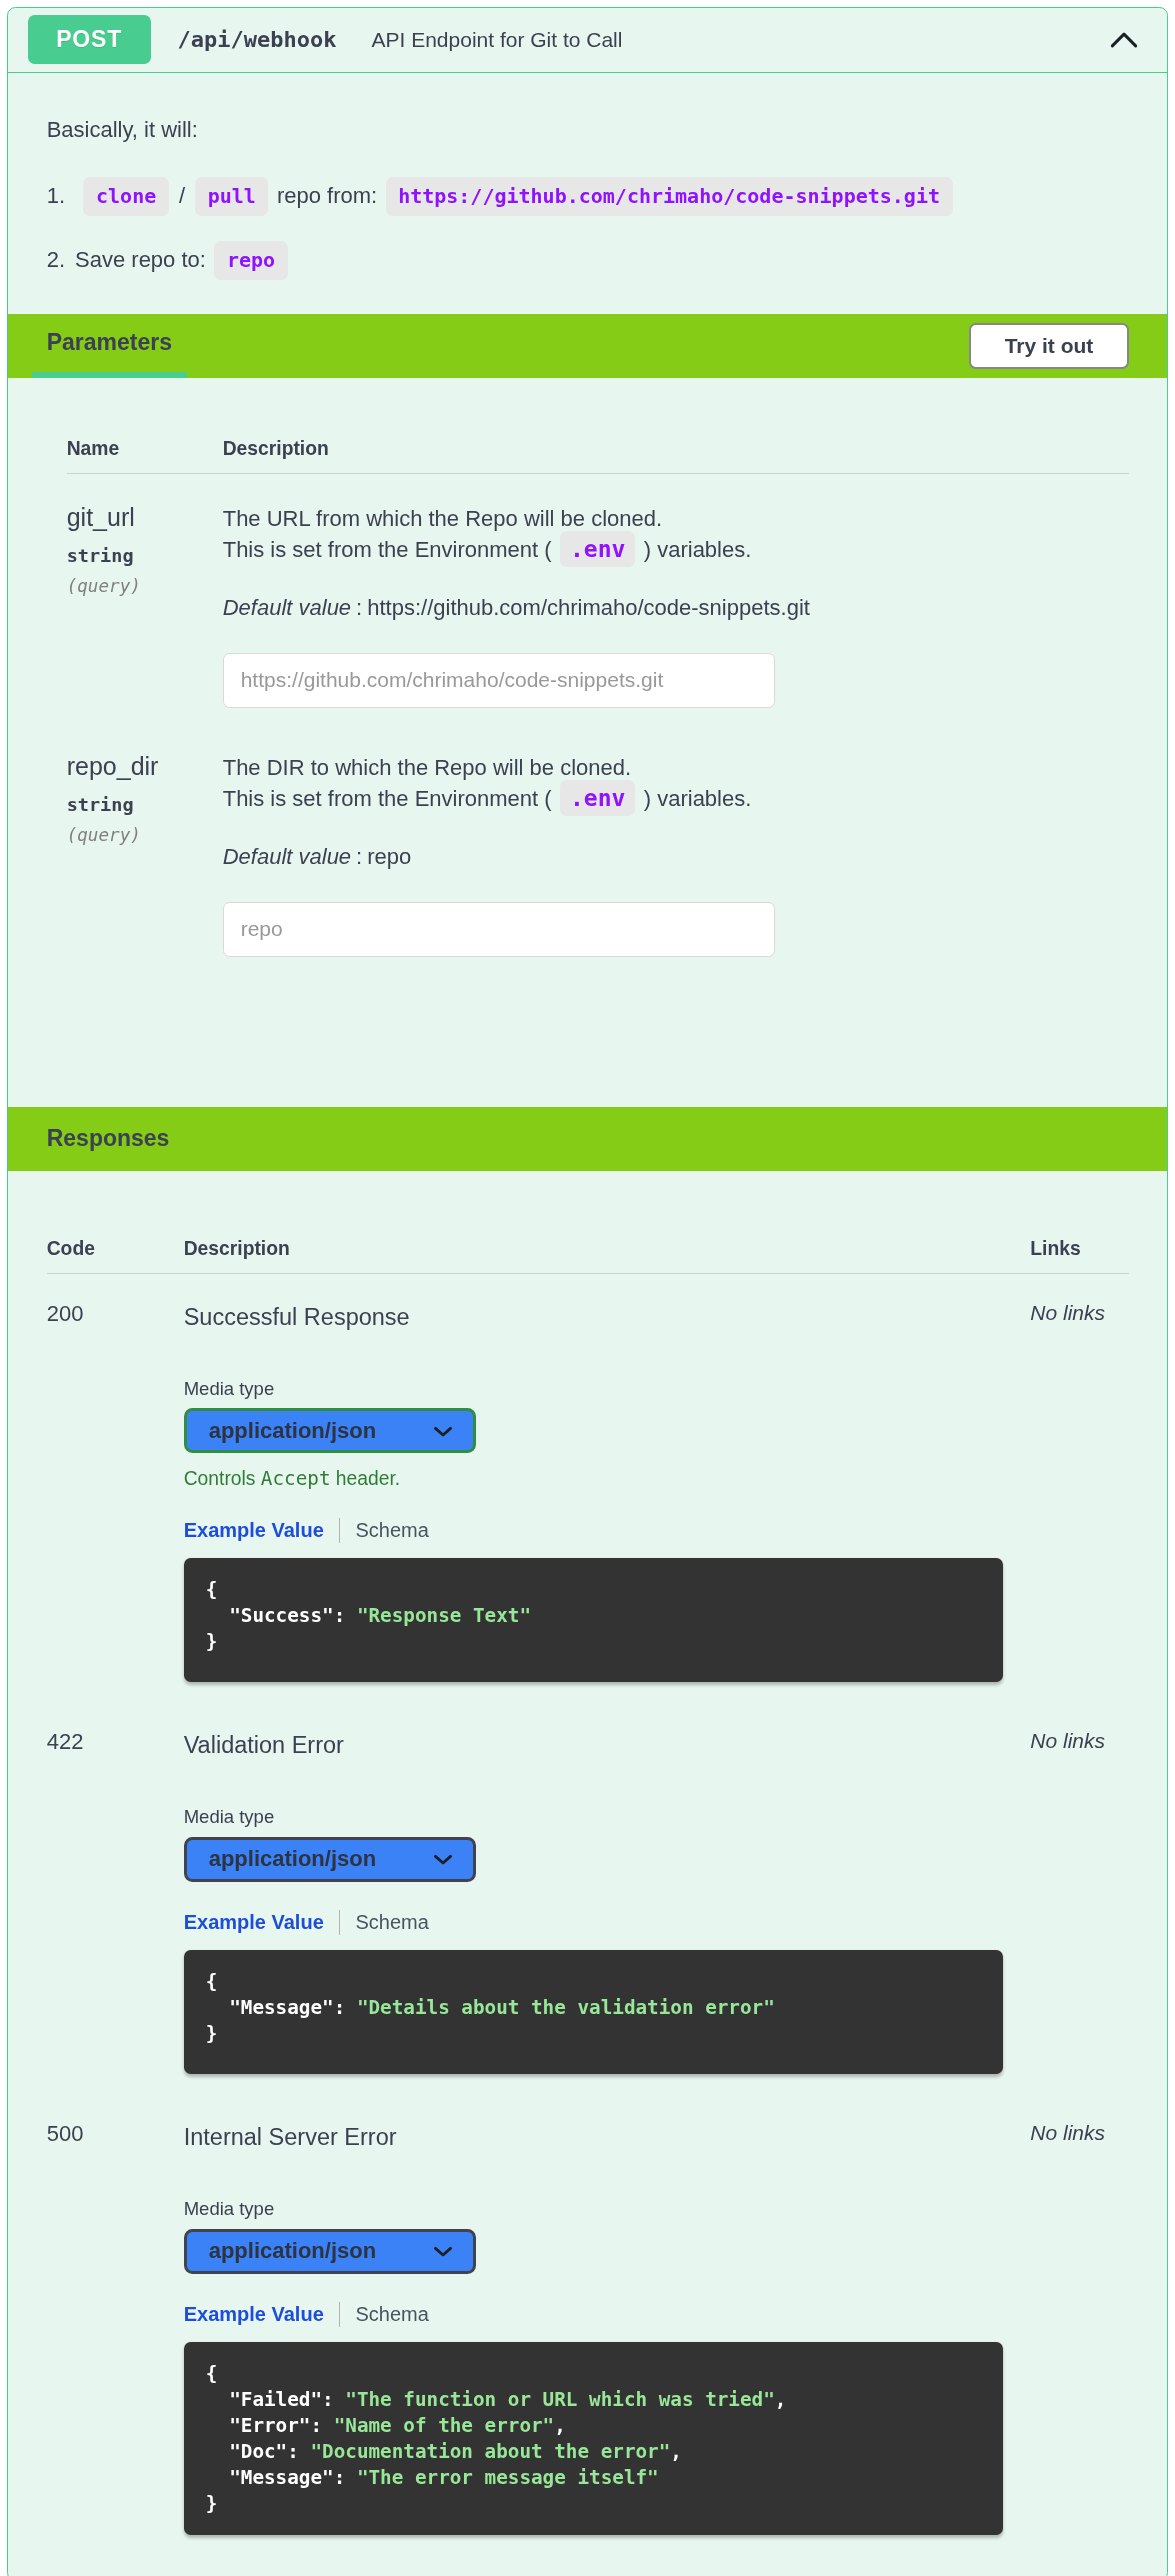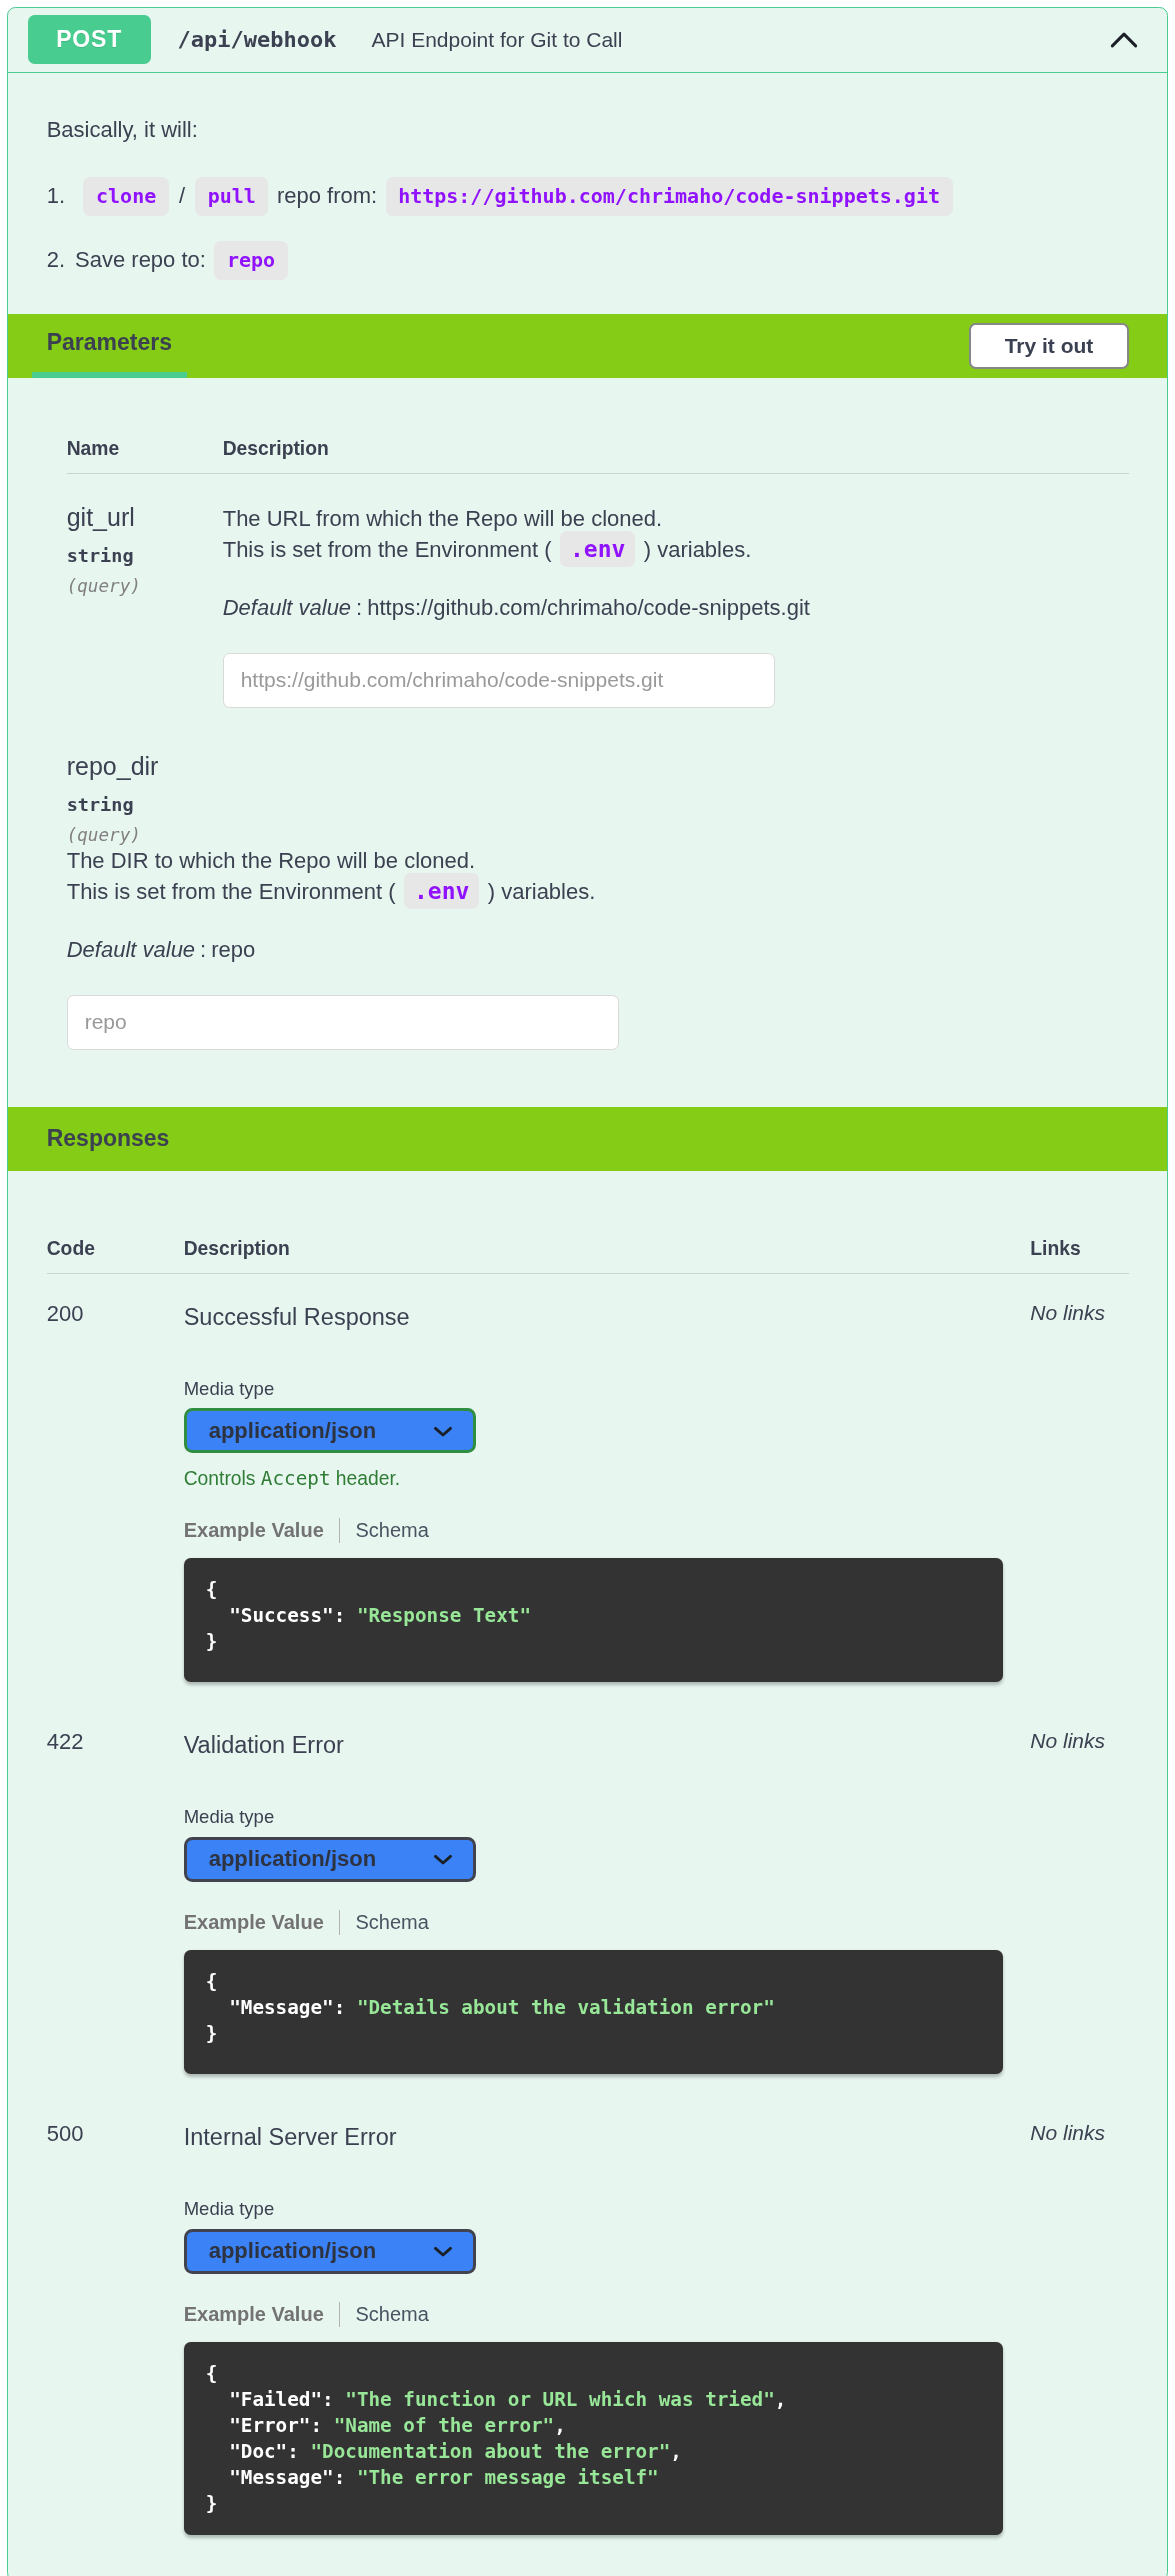--- a/index.html
+++ b/index.html
@@ -70,21 +70,21 @@
   }
   
   .params-area { padding:60px 38px 0 59px; height:729px; }
   .thead { display:flex; font-size:19.3px; font-weight:700;
            padding-bottom:13.4px; border-bottom:1.7px solid rgba(59,65,81,.18); }
   .col-name { width:156px; }
   .col-desc { flex:1; }
   .col-code { width:137px; }
   .col-links { width:99px; }
   .param-row { display:flex; padding-top:28.5px;justify-content:center; }
-  .param-row + .param-row { padding-top:44px;flex-direction:column; }
+  .param-row + .param-row { padding-top:44px; }
   .p-name-col { width:156px; }
   .p-name { font-size:25px; margin-bottom:13.4px; }
   .p-type { font-family:"DejaVu Sans Mono", monospace; font-weight:700;
             font-size:18.5px; margin-bottom:10px; }
   .p-in { font-family:"DejaVu Sans Mono", monospace; font-style:italic;
           font-size:17.6px; color:#808080; }
   .p-desc-col { flex:1; font-size:22px; line-height:31px; }
   .env-code { font-family:"DejaVu Sans Mono", monospace; font-weight:700;
               font-size:23px; color:#9012fe; background:#e7e7e7;
               border-radius:6.7px; padding:5px 10px; margin:0 8.4px; }
@@ -111,21 +111,21 @@
     width:292px; height:45px; background:#3b82f6;
     border-radius:8.4px; display:flex; align-items:center;
     justify-content:space-between; padding:0 18.5px 0 22px;
     font-size:22px; font-weight:700; color:#2d3340; cursor:pointer;
   }
   .mt-select.accent { border:3.4px solid #2f8e41; }
   .mt-select.plain  { border:3.4px solid #41444e; }
   .accept-note { margin-top:13.4px; font-size:19.3px; color:#2f7d35; }
   .accept-note .mono { font-family:"DejaVu Sans Mono", monospace; }
   .ex-tabs { margin-top:28.5px; display:flex; align-items:center; font-size:20px; }
-  .tab-example { font-weight:700; color:#737373; cursor:pointer; }
+  .tab-example { font-weight:700; color:#1d4ed8; cursor:pointer; }
   .tab-divider { width:1.7px; height:25px; background:#b3b3b3; margin:0 15px; }
   .tab-schema { color:#4a5461; cursor:pointer; }
   .codeblock {
     margin-top:15px; width:819px; min-height:124px;
     background:#333333; border-radius:6.7px;
     padding:18.5px 22px; box-shadow:0 2.5px 3.4px rgba(0,0,0,.25);
     font-family:"DejaVu Sans Mono", monospace;
     font-weight:700; font-size:19.3px; line-height:26px; color:#fff;
     white-space:pre;
   }

